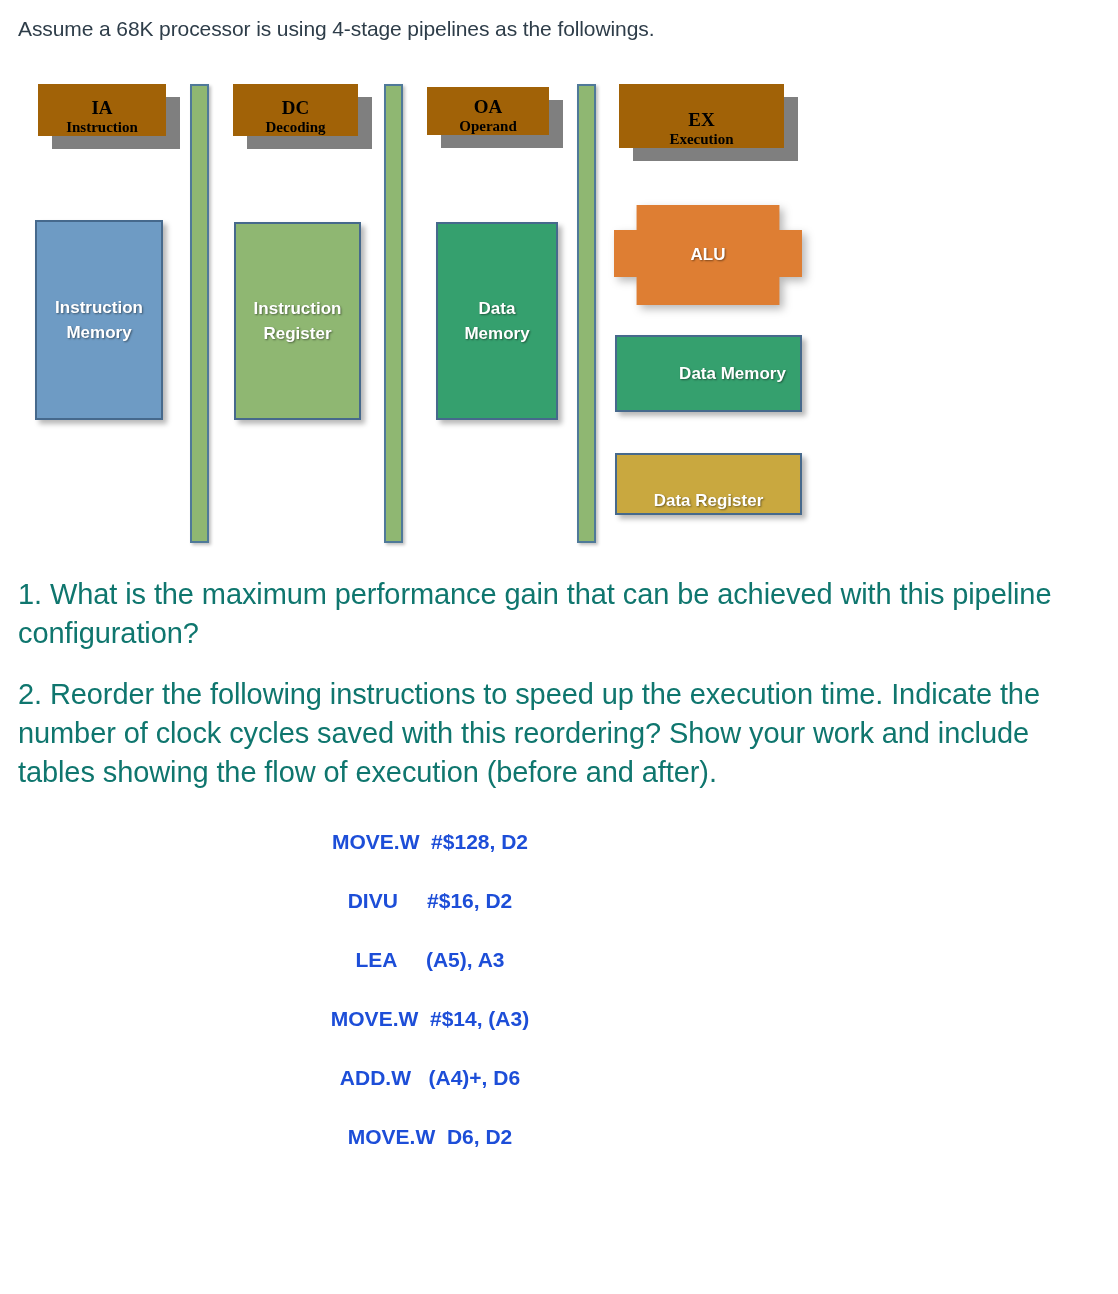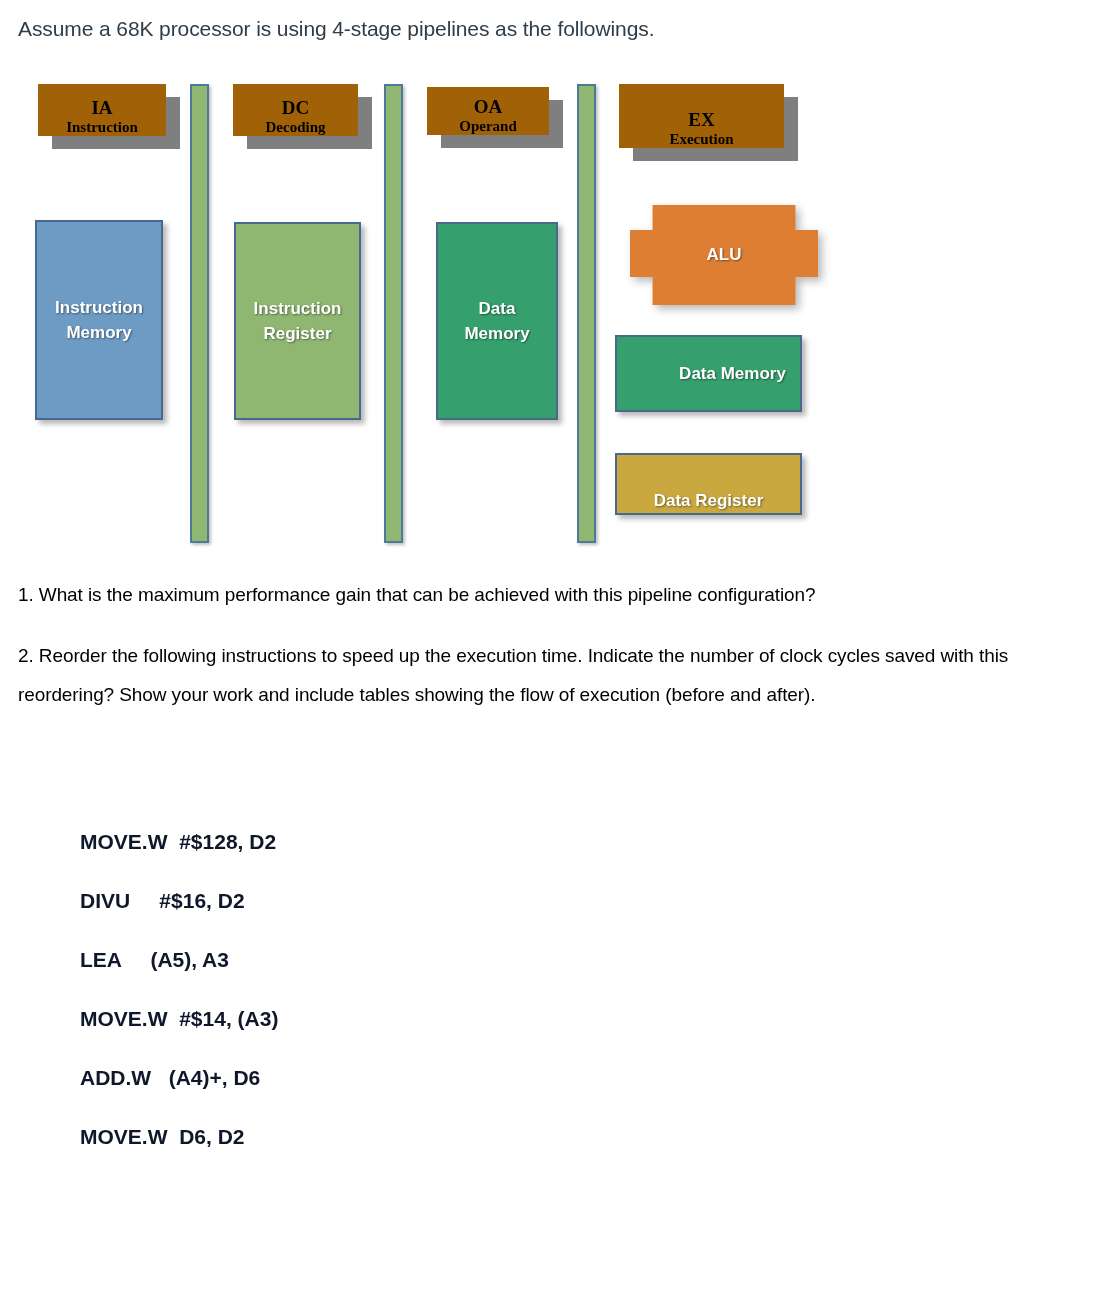--- a/index.html
+++ b/index.html
@@ -108,21 +108,20 @@
   }
   .unit.blue  { background: #6E9BC4; }
   .unit.green { background: #8FB772; }
   .unit.teal  { background: #35A06E; }
   .unit.gold  { background: #C9A83F; align-items: flex-end; }
 
   
   .alu {
     position: absolute;
     filter: drop-shadow(4px 4px 4px rgba(0,0,0,0.28));
-    margin-left: 16px;
   }
   .alu .body {
     position: absolute;
     left: 0; top: 0;
     width: 100%; height: 100%;
     background: #DE7E33;
     clip-path: polygon(
       12% 0%, 88% 0%, 88% 25%, 100% 25%,
       100% 72%, 88% 72%, 88% 100%, 12% 100%,
       12% 72%, 0% 72%, 0% 25%, 12% 25%);
@@ -141,41 +140,42 @@
   }
 
   
   .questions {
     position: absolute;
     left: 18px;
     top: 575px;
     width: 1075px;
   }
   .q {
-    font-size: 19px;
+    font-size: 29px;
     line-height: 39px;
-    color: #000000;
+    color: #0f766e;
     margin: 0 0 22px 0;
     letter-spacing: -0.1px;
   }
 
   
   .code-list {
     position: absolute;
     left: 80px;
     top: 812px;
     width: 700px;
   }
   .code-line {
     font-size: 21px;
     font-weight: bold;
     line-height: 59px;
-    color: #0f172a;
+    color: #1d4ed8;
     white-space: pre;
     letter-spacing: 0px;
+    text-align: center;
   }
 </style>
 </head>
 <body>
 
 <div class="intro">Assume a 68K processor is using 4-stage pipelines as the followings.</div>
 
 <div class="diagram">
 
   <div class="stage-head" style="left:38px; top:14px; width:128px; height:52px;">

